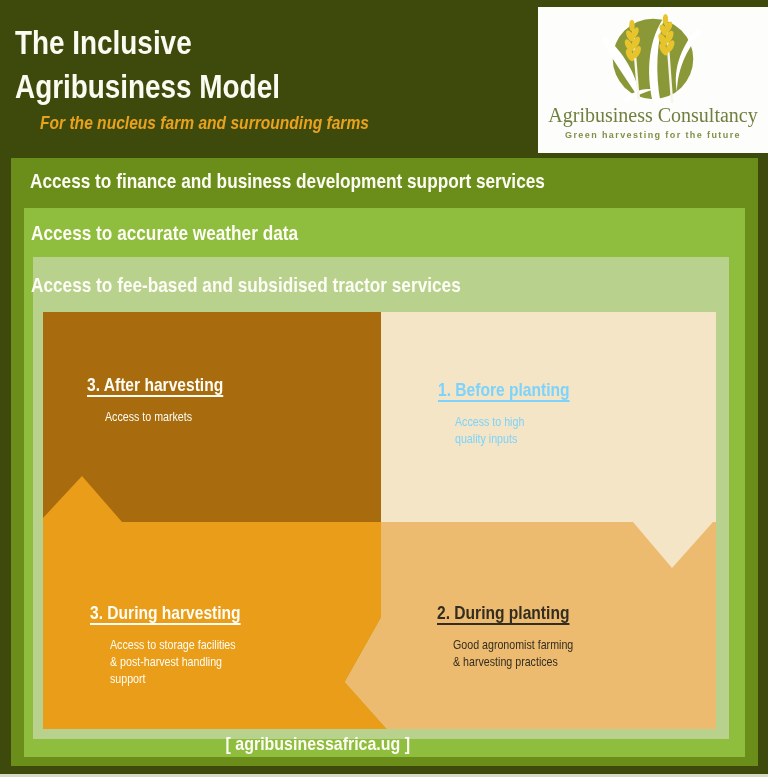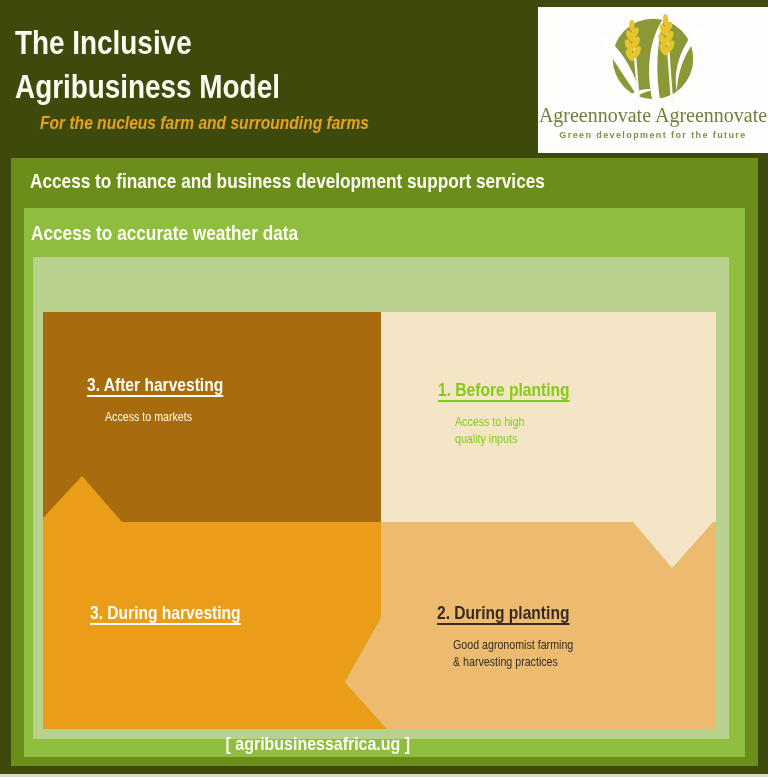--- a/index.html
+++ b/index.html
@@ -33,21 +33,21 @@
   .bl3{left:31px;top:273px;}
 
   
   .quad-area{position:absolute;left:43px;top:312px;width:637px;height:417px;}
   .quad-svg{position:absolute;left:0;top:0;width:673px;height:417px;display:block;}
   .qtext{position:absolute;}
   .q-heading{font-size:19px;font-weight:700;text-decoration:underline;text-decoration-thickness:2px;text-underline-offset:4px;margin:0;}
   .q-body{font-size:13px;line-height:1.32;margin-top:12px;white-space:pre-line;}
   .q1{left:44px;top:62px;color:#fdfdf5;}
   .q1 .q-body{padding-left:18px;}
-  .q2{left:395px;top:67px;color:#84cc16;}
+  .q2{left:395px;top:67px;color:#7dd3fc;}
   .q2 .q-body{padding-left:17px;}
   .q3{left:47px;top:290px;color:#fdfdf5;}
   .q3 .q-body{padding-left:20px;}
   .q4{left:394px;top:290px;color:#322d20;}
   .q4 .q-body{padding-left:16px;}
   .q-body .cond, .qtext .cond{display:block;}
 
   
   .footer-url{position:absolute;left:0;top:733px;width:636px;text-align:center;color:#fdfdf5;font-size:19px;font-weight:700;}
   .bottom-line{position:absolute;left:0;top:774px;width:768px;height:3px;background:#d6dac6;}
@@ -84,49 +84,53 @@
         <ellipse cx="38" cy="15" rx="2.8" ry="6"></ellipse>
         <ellipse cx="71" cy="40" rx="3.4" ry="7" transform="rotate(-28 71 40)"></ellipse>
         <ellipse cx="78" cy="37" rx="3.4" ry="7" transform="rotate(28 78 37)"></ellipse>
         <ellipse cx="70" cy="30" rx="3.4" ry="7" transform="rotate(-28 70 30)"></ellipse>
         <ellipse cx="77" cy="27" rx="3.4" ry="7" transform="rotate(28 77 27)"></ellipse>
         <ellipse cx="71" cy="20" rx="3.2" ry="6.5" transform="rotate(-28 71 20)"></ellipse>
         <ellipse cx="76" cy="17" rx="3.2" ry="6.5" transform="rotate(28 76 17)"></ellipse>
         <ellipse cx="73" cy="9" rx="2.8" ry="6"></ellipse>
       </g>
     </svg>
-    <div class="brand">Agreennovate Agreennovate</div>
-    <div class="tagline">Green development for the future</div>
+    <div class="brand">Agribusiness Consultancy</div>
+    <div class="tagline">Green harvesting for the future</div>
   </div>
 
   <div class="band band1" style="background-color: rgb(107, 142, 26);"></div>
   <div class="band band2" style="background-color: rgb(143, 189, 61);"></div>
   <div class="band band3" style="background-color: rgb(184, 209, 141);"></div>
   <div class="band-label bl1"><span class="cond" style="display:inline-block">Access to finance and business development support services</span></div>
   <div class="band-label bl2"><span class="cond" style="display:inline-block">Access to accurate weather data</span></div>
+  <div class="band-label bl3"><span class="cond" style="display:inline-block">Access to fee-based and subsidised tractor services</span></div>
 
   <div class="quad-area">
     <svg class="quad-svg" viewBox="0 0 673 417" preserveAspectRatio="none">
       <polygon points="0,0 338,0 338,210 0,210" fill="#a86b0d"></polygon>
       <polygon points="0,206 39,164 79,210 338,210 338,306 302,370 344,417 0,417" fill="#ea9d18"></polygon>
       <polygon points="338,210 673,210 673,417 344,417 302,370 338,306" fill="#edbb70"></polygon>
       <polygon points="338,0 673,0 673,210 670,210 629,256 590,210 338,210" fill="#f3e5c6"></polygon>
     </svg>
 
     <div class="qtext q1">
       <div class="q-heading cond">3. After harvesting</div>
       <div class="q-body"><span class="cond">Access to markets</span></div>
     </div>
     <div class="qtext q2">
       <div class="q-heading cond">1. Before planting</div>
       <div class="q-body"><span class="cond" style="white-space:pre-line">Access to high
 quality inputs</span></div>
     </div>
     <div class="qtext q3">
       <div class="q-heading cond">3. During harvesting</div>
+      <div class="q-body"><span class="cond" style="white-space:pre-line">Access to storage facilities
+&amp; post-harvest handling
+support</span></div>
     </div>
     <div class="qtext q4">
       <div class="q-heading cond">2. During planting</div>
       <div class="q-body"><span class="cond" style="white-space:pre-line">Good agronomist farming
 &amp; harvesting practices</span></div>
     </div>
   </div>
 
   <div class="footer-url">
     <span class="cond-c" style="display:inline-block">[ agribusinessafrica.ug ]</span>

